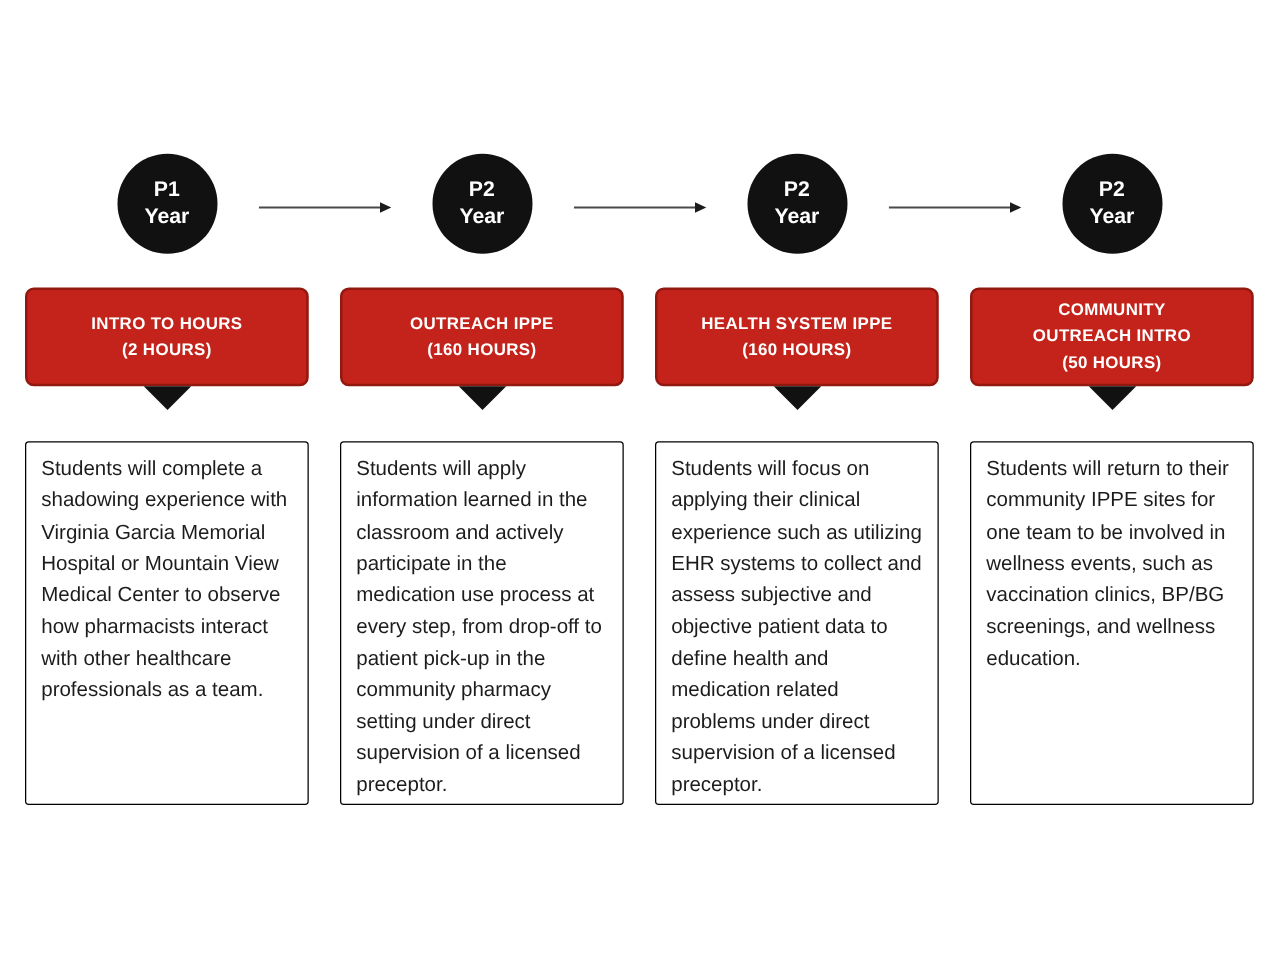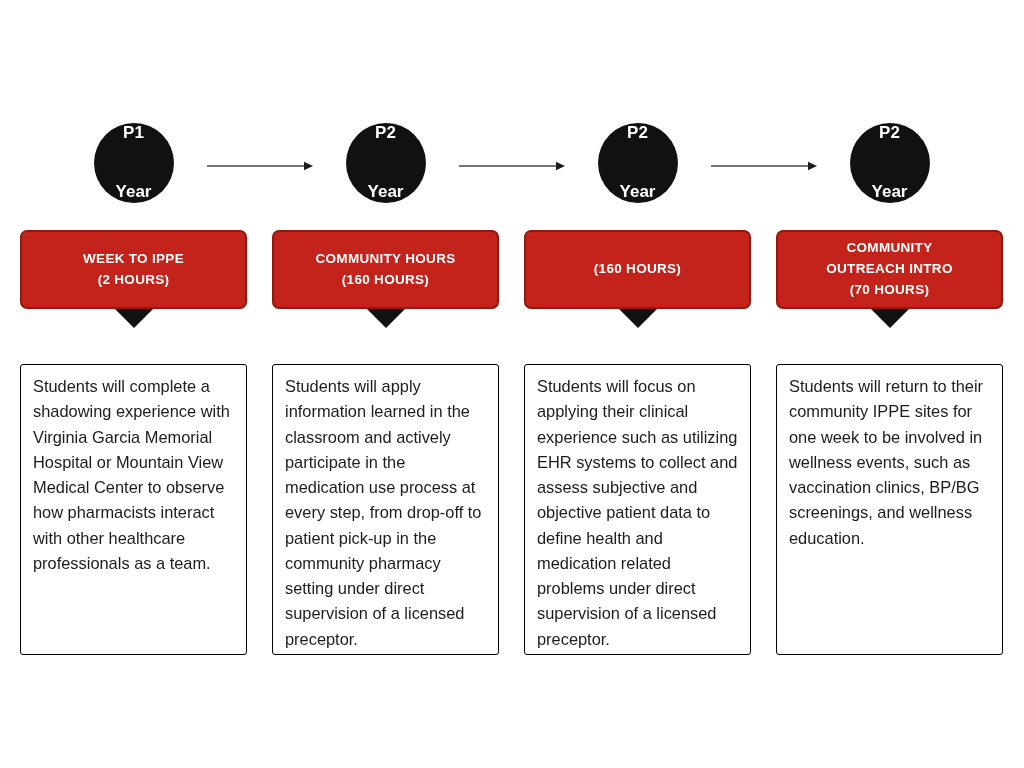--- a/index.html
+++ b/index.html
@@ -38,21 +38,21 @@
 
   .circle {
     width: 80px;
     height: 80px;
     border-radius: 50%;
     background: var(--ink);
     color: #ffffff;
     display: flex;
     flex-direction: column;
     align-items: center;
-    justify-content: space-between;
+    justify-content: center;
     font-weight: bold;
     font-size: 17px;
     line-height: 1.22;
     text-align: center;
     flex: 0 0 auto;
   }
 
   .banner {
     margin-top: 27px;
     width: 227px;
@@ -76,21 +76,21 @@
 
   .pointer {
     width: 0;
     height: 0;
     border-left: 19px solid transparent;
     border-right: 19px solid transparent;
     border-top: 19px solid var(--ink);
   }
 
   .desc {
-    margin-top: 36px;
+    margin-top: 25px;
     width: 227px;
     height: 291px;
     border: 1.5px solid #000000;
     border-radius: 3px;
     background: #ffffff;
     padding: 9px 12px;
   }
   .desc p {
     color: var(--body-text);
     font-size: 16.4px;
@@ -124,68 +124,69 @@
   </svg>
 
   <div class="columns">
 
     <div class="col">
       <div class="circle">
         <div>P1</div>
         <div>Year</div>
       </div>
       <div class="banner">
-        <div class="banner-title">WEEK TO IPPE</div>
+        <div class="banner-title">INTRO TO HOURS</div>
         <div class="banner-hours">(2 HOURS)</div>
       </div>
       <div class="pointer"></div>
       <div class="desc">
         <p>Students will complete a shadowing experience with Virginia Garcia Memorial Hospital or Mountain View Medical Center to observe how pharmacists interact with other healthcare professionals as a team.</p>
       </div>
     </div>
 
     <div class="col">
       <div class="circle">
         <div>P2</div>
         <div>Year</div>
       </div>
       <div class="banner">
-        <div class="banner-title">COMMUNITY HOURS</div>
+        <div class="banner-title">OUTREACH IPPE</div>
         <div class="banner-hours">(160 HOURS)</div>
       </div>
       <div class="pointer"></div>
       <div class="desc">
         <p>Students will apply information learned in the classroom and actively participate in the medication use process at every step, from drop-off to patient pick-up in the community pharmacy setting under direct supervision of a licensed preceptor.</p>
       </div>
     </div>
 
     <div class="col">
       <div class="circle">
         <div>P2</div>
         <div>Year</div>
       </div>
       <div class="banner">
+        <div class="banner-title">HEALTH SYSTEM IPPE</div>
         <div class="banner-hours">(160 HOURS)</div>
       </div>
       <div class="pointer"></div>
       <div class="desc">
         <p>Students will focus on applying their clinical experience such as utilizing EHR systems to collect and assess subjective and objective patient data to define health and medication related problems under direct supervision of a licensed preceptor.</p>
       </div>
     </div>
 
     <div class="col">
       <div class="circle">
         <div>P2</div>
         <div>Year</div>
       </div>
       <div class="banner">
         <div class="banner-title">COMMUNITY
 OUTREACH INTRO</div>
-        <div class="banner-hours">(70 HOURS)</div>
+        <div class="banner-hours">(50 HOURS)</div>
       </div>
       <div class="pointer"></div>
       <div class="desc">
-        <p>Students will return to their community IPPE sites for one week to be involved in wellness events, such as vaccination clinics, BP/BG screenings, and wellness education.</p>
+        <p>Students will return to their community IPPE sites for one team to be involved in wellness events, such as vaccination clinics, BP/BG screenings, and wellness education.</p>
       </div>
     </div>
 
   </div>
 </div>
 
 </body></html>

